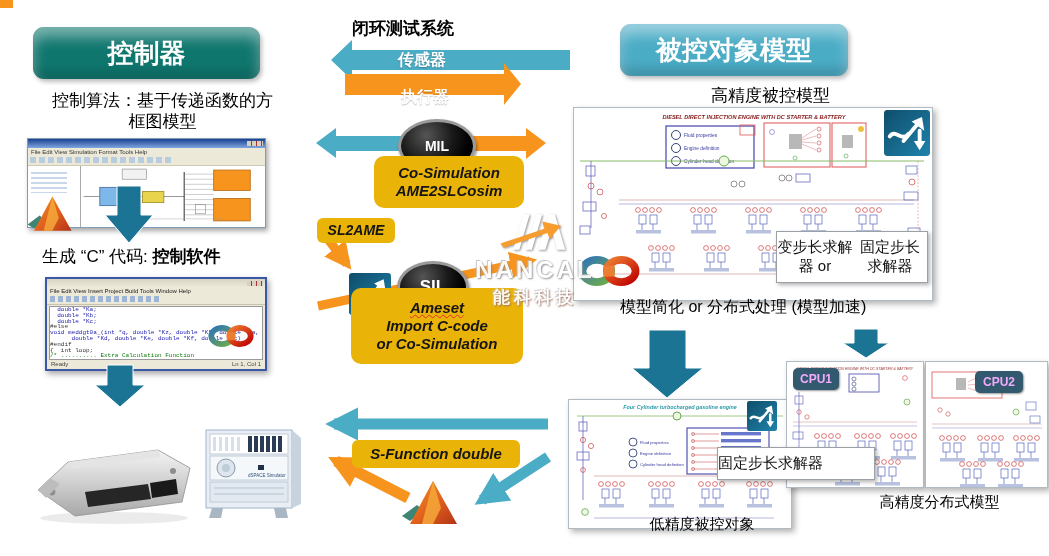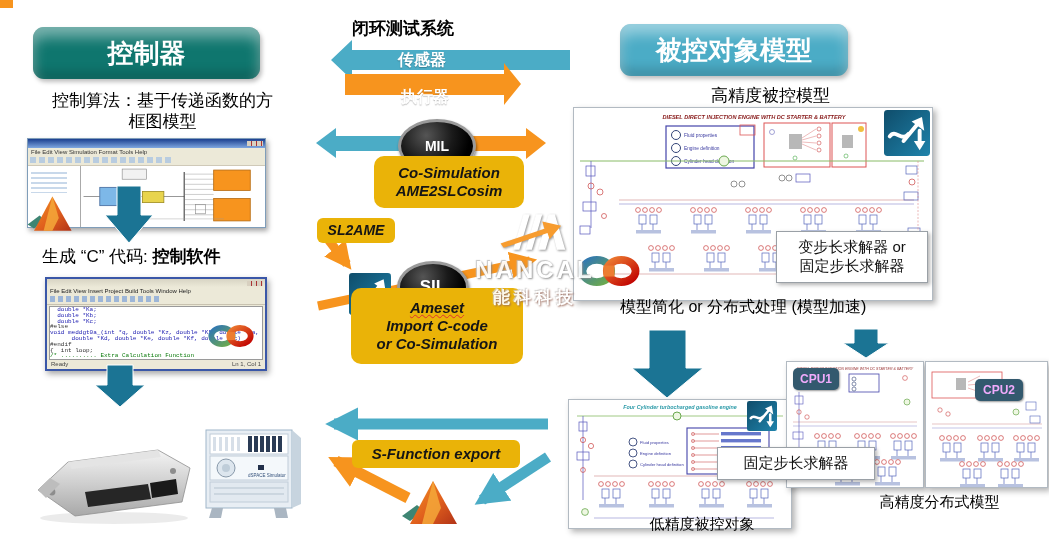--- a/index.html
+++ b/index.html
@@ -20,22 +20,22 @@
         border:3px solid #9a9a9a;color:#fff;font-weight:bold;font-size:14px;
         display:flex;align-items:center;justify-content:center;box-shadow:1px 2px 3px rgba(0,0,0,.45);}
 
   
   .note{background:#eab308;border-radius:10px;color:#151515;font-weight:bold;font-style:italic;
         font-size:15px;line-height:1.2;text-align:center;display:flex;flex-direction:column;
         align-items:center;justify-content:center;}
   .wavy-red{text-decoration:underline wavy #e03030;text-decoration-thickness:1px;}
 
   .whitebox{background:#fff;border:1px solid #9aa0a6;box-shadow:2px 2px 4px rgba(0,0,0,.3);
-        text-align:center;font-size:15px;color:#111;display:flex;flex-direction:column;
-        align-items:center;justify-content:center;line-height:1.25;}
+        text-align:center;font-size:15px;color:#111;display:flex;flex-direction:row;
+        align-items:center;justify-content:flex-start;line-height:1.25;}
 
   .cn{color:#000;}
   .cn17{font-size:17px;line-height:1.25;}
   .cn16{font-size:16px;}
   .cn15{font-size:15px;}
   .bold{font-weight:bold;}
   .center{text-align:center;}
 
   .panel{background:#fff;border:1px solid #b2bac2;box-shadow:3px 3px 6px rgba(0,0,0,.3);}
   .badge{background:#33596E;color:#f0abfc;font-weight:bold;font-size:12px;border-radius:5px;
@@ -263,21 +263,21 @@
   <div class="abs z4 oval" style="left:397px;top:261px;width:66px;height:46px;font-size:17px;">
     <span>SIL</span>
   </div>
   <div class="abs z4 note" style="left:351px;top:288px;width:172px;height:76px;">
     <span class="wavy-red">Ameset</span>
     <span>Import C-code</span>
     <span>or Co-Simulation</span>
   </div>
 
   <div class="abs z4 note" style="left:352px;top:440px;width:168px;height:28px;border-radius:6px;">
-    <span>S-Function export</span>
+    <span>S-Function double</span>
   </div>
 
   <svg class="abs z4" style="left:400px;top:478px;" width="60" height="50" viewBox="0 0 60 50">
     <polygon points="2,38 17,27 24,33 10,43" fill="#3E8573"></polygon>
     <polygon points="10,46 33,3 57,46" fill="url(#mlg)"></polygon>
     <polygon points="22,46 33,3 41,30 33,46" fill="#F5A839" opacity="0.85"></polygon>
   </svg>
 
   <div class="abs z4 pill pill-teal" style="left:620px;top:24px;width:228px;height:52px;font-family:Liberation Mono, monospace;">
     <span>被控对象模型</span>
@@ -529,21 +529,21 @@
         <use href="#cmpA" x="52" y="74"></use>
         <use href="#cmpA" x="88" y="74"></use>
       <use href="#cmpA" x="34" y="100"></use>
         <use href="#cmpA" x="72" y="100"></use>
       <circle cx="90" cy="50" r="3" fill="#EEF7E2" stroke="#6AA84F" stroke-width="0.7"></circle>
     </svg>
   </div>
   <div class="abs z4 badge" style="left:793px;top:368px;width:46px;height:22px;">
     <span>CPU1</span>
   </div>
-  <div class="abs z4 badge" style="left:975px;top:379px;width:48px;height:22px;text-align:center;">
+  <div class="abs z4 badge" style="left:975px;top:371px;width:48px;height:22px;text-align:center;">
     <span>CPU2</span>
   </div>
   <div class="abs z4 cn cn15" style="left:852px;top:493px;width:175px;text-align:center;">
     <span>高精度分布式模型</span>
   </div>
 
   <div class="abs z4 whitebox" style="left:717px;top:447px;width:156px;height:31px;">
     <span>固定步长求解器</span>
   </div>
 

